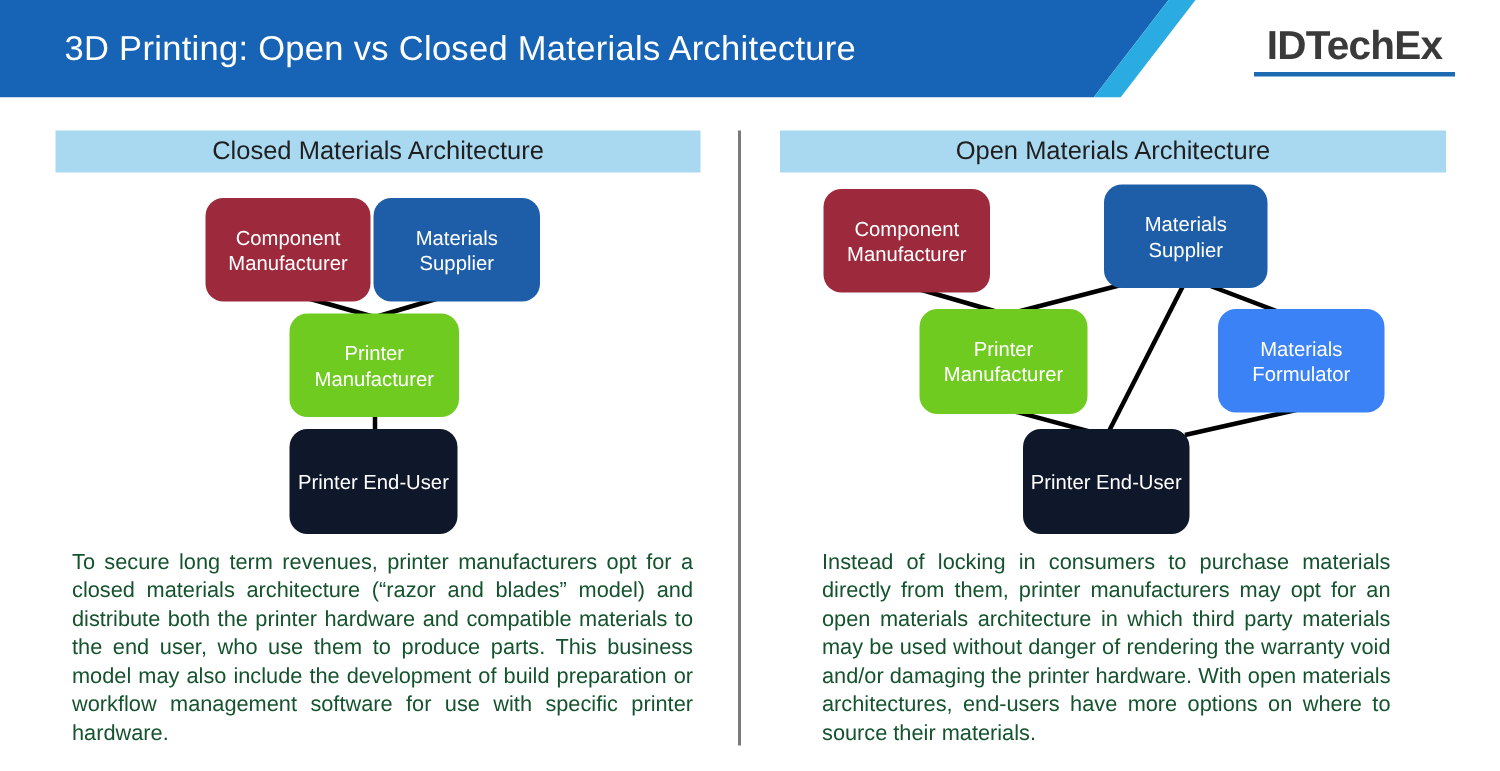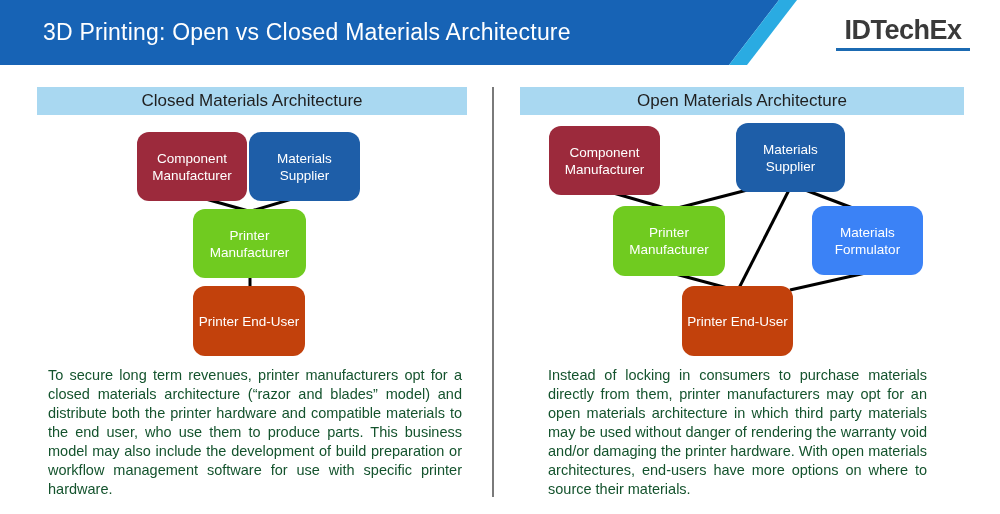--- a/index.html
+++ b/index.html
@@ -26,21 +26,21 @@
   .divider { position: absolute; left: 492px; top: 87px; width: 2px; height: 410px; background: #7a7a7a; }
 
   .connectors { position: absolute; left: 0; top: 0; width: 1000px; height: 514px; z-index: 1; }
 
   .node { position: absolute; z-index: 2; border-radius: 12px; color: #ffffff;
     display: flex; align-items: center; justify-content: center; text-align: center;
     font-size: 13.5px; line-height: 17px; padding: 4px; }
   .node.maroon { background: #9c2a3c; }
   .node.navy   { background: #1e5ea8; }
   .node.green  { background: #70cb20; }
-  .node.cyan   { background: #c2410c; }
+  .node.cyan   { background: #0f172a; }
   .node.orange { background: #3b82f6; }
 
   
   .n-c-red   { left: 137px; top: 132px; width: 110px; height: 69px; }
   .n-c-blue  { left: 249px; top: 132px; width: 111px; height: 69px; }
   .n-c-green { left: 193px; top: 209px; width: 113px; height: 69px; }
   .n-c-cyan  { left: 193px; top: 286px; width: 112px; height: 70px; }
   
   .n-o-red    { left: 549px; top: 126px; width: 111px; height: 69px; }
   .n-o-blue   { left: 736px; top: 123px; width: 109px; height: 69px; }

